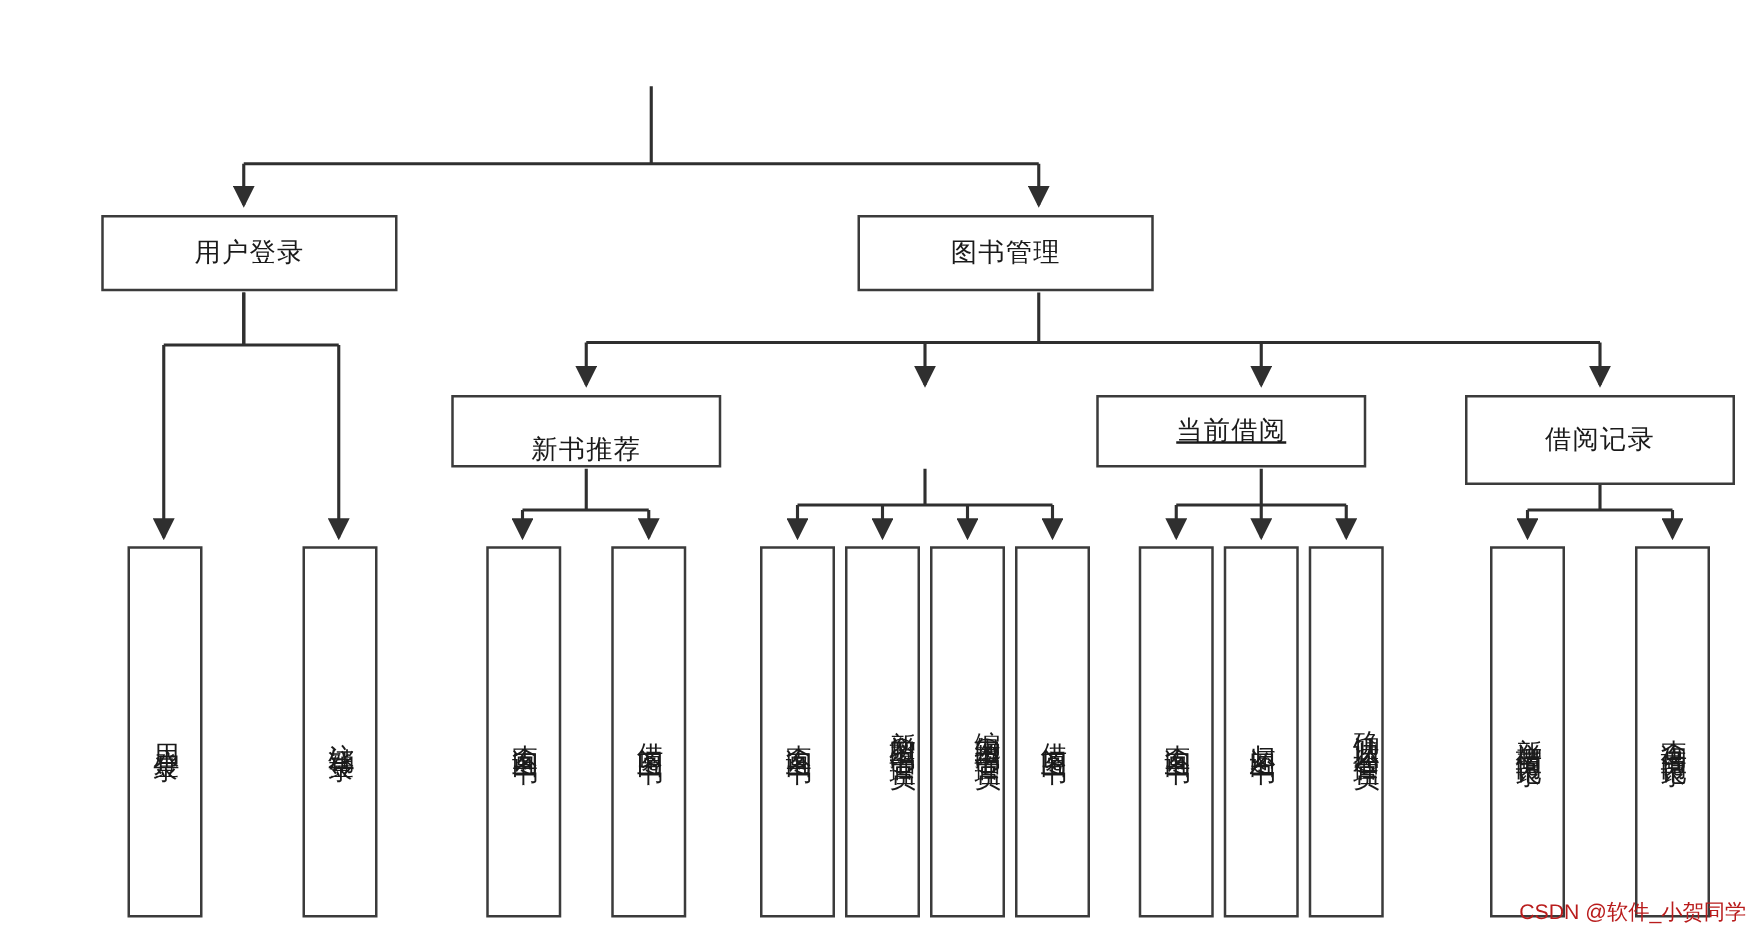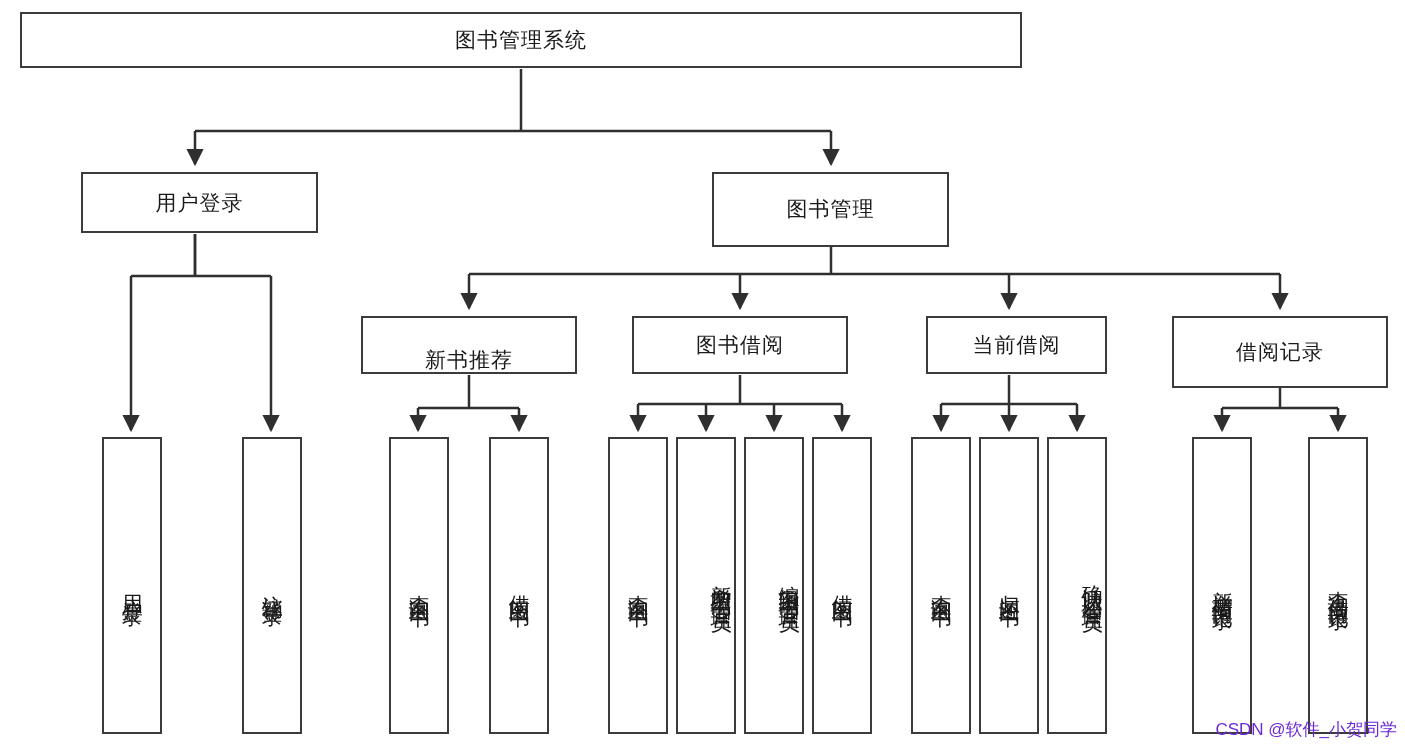--- a/index.html
+++ b/index.html
@@ -53,21 +53,21 @@
     justify-content: center;
   }
   .node.vertical.centered {
     align-items: center;
   }
   .watermark {
     position: absolute;
     right: 8px;
     bottom: 6px;
     font-size: 17px;
-    color: #6d28d9;
+    color: #b91c1c;
     white-space: nowrap;
     z-index: 3;
     font-family: "Liberation Sans", "DejaVu Sans", sans-serif;
   }
 </style>
 </head>
 <body>
 
 <div id="canvas">
 
@@ -117,41 +117,35 @@
       <path d="M 1009 404 L 1009 430" marker-end="url(#arrow)"></path>
       <path d="M 1077 404 L 1077 430" marker-end="url(#arrow)"></path>
 
       <path d="M 1280 375 L 1280 408"></path>
       <path d="M 1222 408 L 1338 408"></path>
       <path d="M 1222 408 L 1222 430" marker-end="url(#arrow)"></path>
       <path d="M 1338 408 L 1338 430" marker-end="url(#arrow)"></path>
     </g>
   </svg>
 
-  <div class="node horizontal" style="left:20px; top:12px; width:1002px; height:56px;">
-    <span>图书管理系统</span>
-  </div>
 
   <div class="node horizontal" style="left:81px; top:172px; width:237px; height:61px;">
     <span>用户登录</span>
   </div>
 
-  <div class="node horizontal" style="left:712px; top:172px; width:237px; height:75px;font-family:Liberation Serif, serif;">
+  <div class="node horizontal" style="left:686px; top:172px; width:237px; height:61px;">
     <span>图书管理</span>
   </div>
 
   <div class="node horizontal" style="left:361px; top:316px; width:216px; height:58px;align-items:flex-end;">
     <span>新书推荐</span>
   </div>
 
-  <div class="node horizontal" style="left:632px; top:316px; width:216px; height:58px;">
-    <span>图书借阅</span>
-  </div>
-
-  <div class="node horizontal" style="left:926px; top:316px; width:181px; height:58px;">
+
+  <div class="node horizontal" style="left:877px; top:316px; width:216px; height:58px;text-decoration:underline;">
     <span>当前借阅</span>
   </div>
 
   <div class="node horizontal" style="left:1172px; top:316px; width:216px; height:72px;">
     <span>借阅记录</span>
   </div>
 
   <div class="node vertical centered" style="left:102px; top:437px; width:60px; height:297px;">
     <span>用户登录</span>
   </div>

